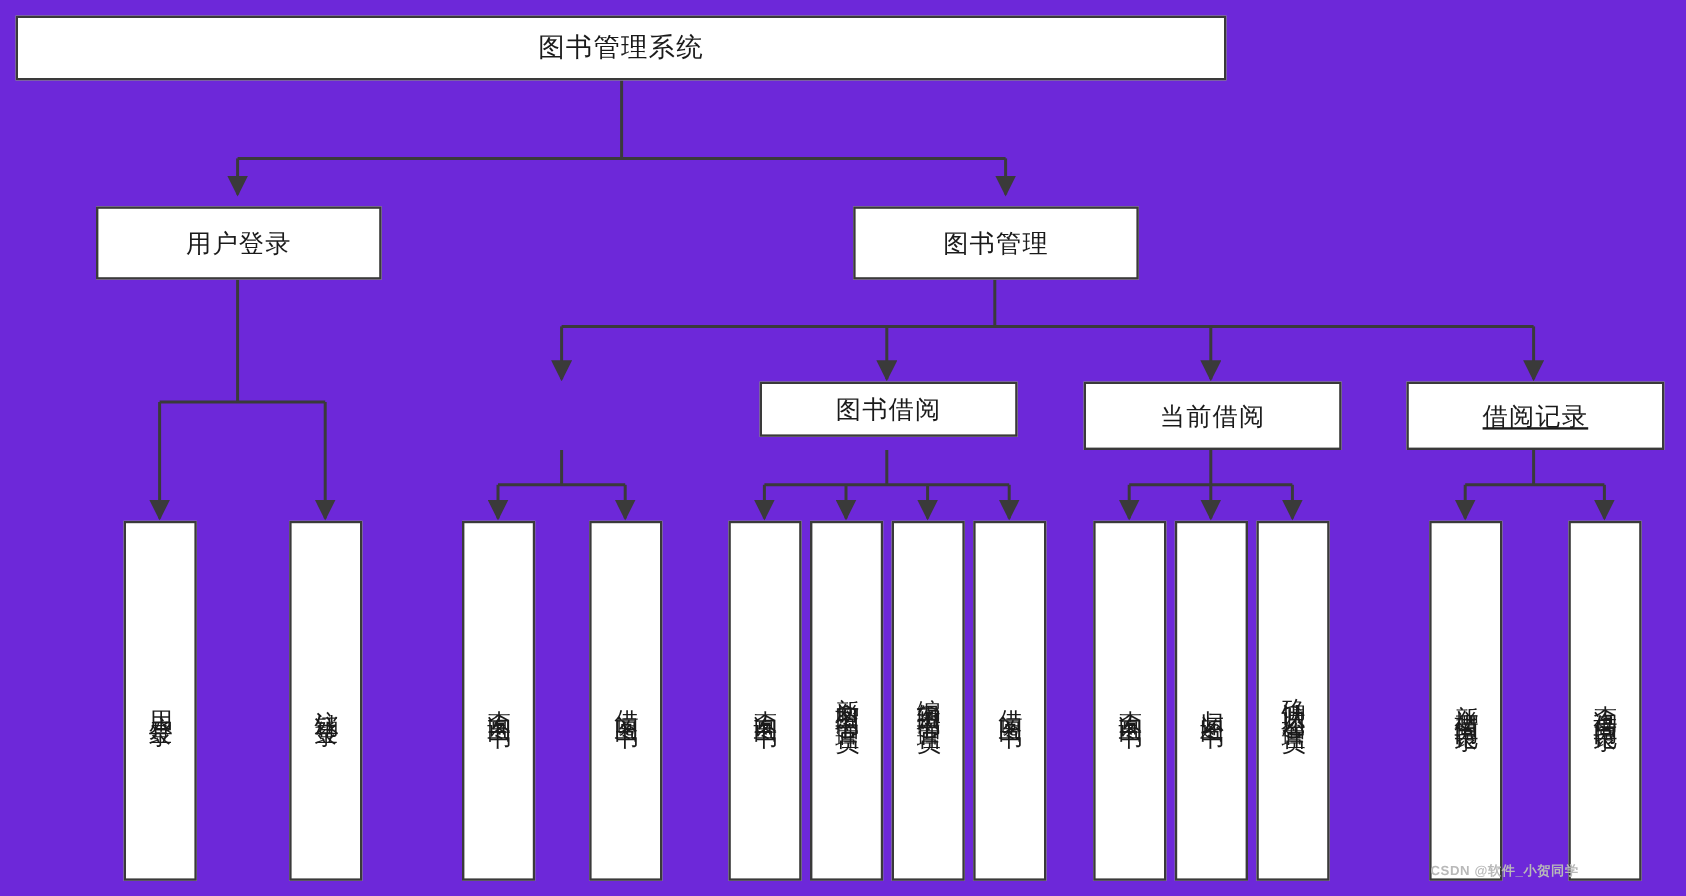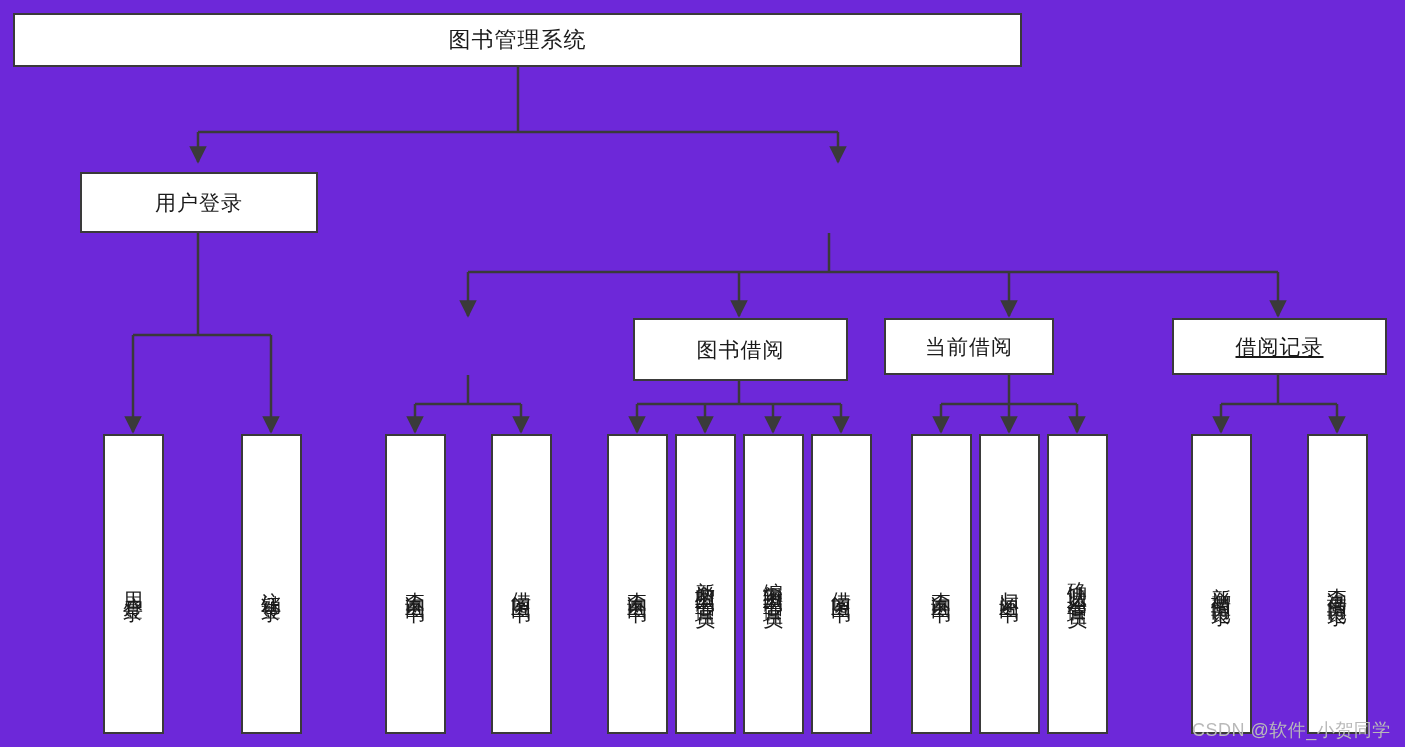--- a/index.html
+++ b/index.html
@@ -49,25 +49,26 @@
     letter-spacing: 4px;
     line-height: 1;
     white-space: nowrap;
     text-align: center;
   }
   .node.root {
     font-size: 22px;
   }
   .watermark {
     position: absolute;
-    font-size: 18px;
+    font-size: 11px;
     color: #b9b9b9;
     letter-spacing: 0.5px;
     white-space: nowrap;
     z-index: 5;
+    font-weight: bold;
   }
 </style>
 </head>
 <body>
 
 <div id="canvas">
 
   <svg id="wires" viewBox="0 0 1405 747" xmlns="http://www.w3.org/2000/svg">
     <defs>
       <marker id="arrow" viewBox="0 0 10 10" refX="9" refY="5" markerWidth="7" markerHeight="7" orient="auto-start-reverse">
@@ -118,25 +119,28 @@
     </g>
   </svg>
 
   <div class="node h root" style="left:13px; top:13px; width:1009px; height:54px;">
     <span>图书管理系统</span>
   </div>
 
   <div class="node h" style="left:80px; top:172px; width:238px; height:61px;">
     <span>用户登录</span>
   </div>
+  <div class="node h" style="left:711px; top:172px; width:238px; height:61px;">
+    <span>图书管理</span>
+  </div>
 
-  <div class="node h" style="left:633px; top:318px; width:215px; height:63px;">
+  <div class="node h" style="left:633px; top:318px; width:215px; height:46px;">
     <span>图书借阅</span>
   </div>
-  <div class="node h" style="left:884px; top:318px; width:170px; height:57px;">
+  <div class="node h" style="left:903px; top:318px; width:215px; height:57px;">
     <span>当前借阅</span>
   </div>
   <div class="node h" style="left:1172px; top:318px; width:215px; height:57px;text-decoration:underline;">
     <span>借阅记录</span>
   </div>
 
   <div class="node v" style="left:103px; top:434px; width:61px; height:300px;">
     <span class="vtext">用户登录</span>
   </div>
   <div class="node v" style="left:241px; top:434px; width:61px; height:300px;">

